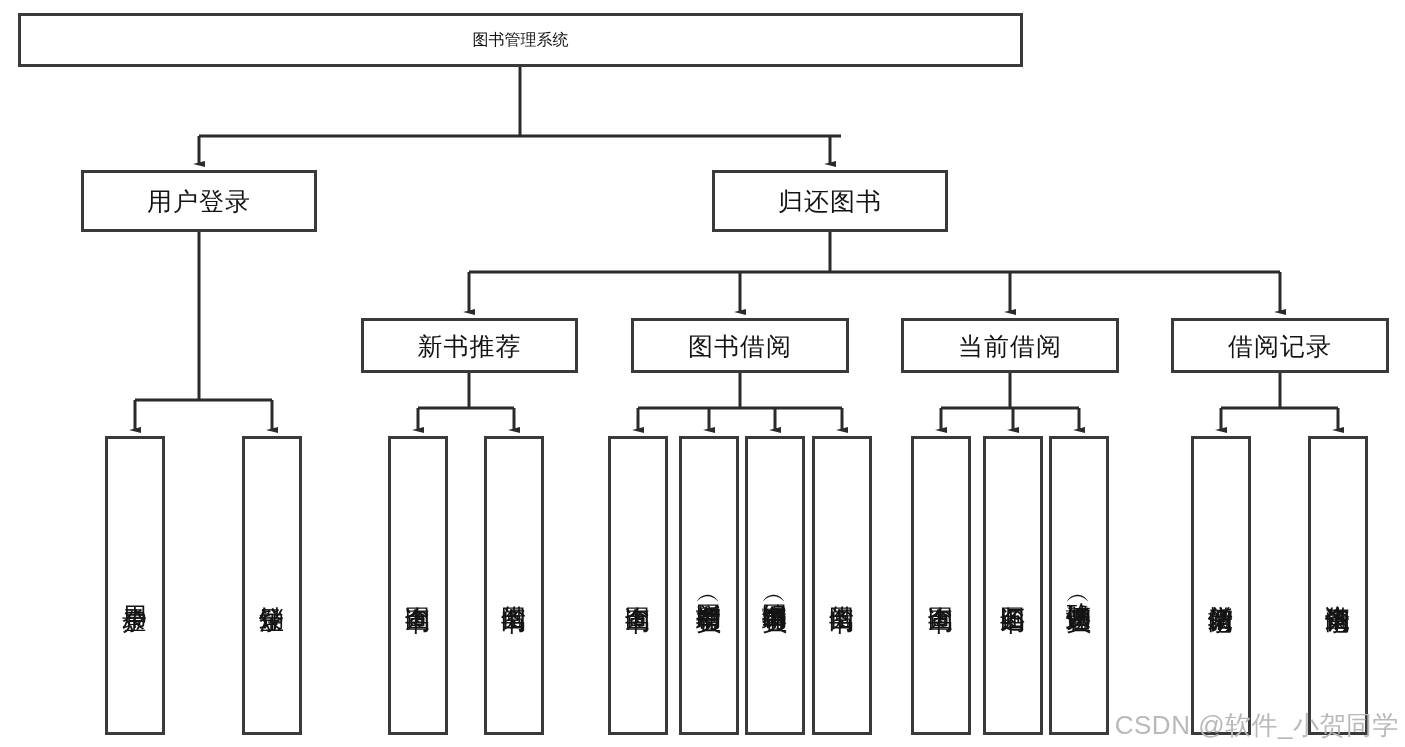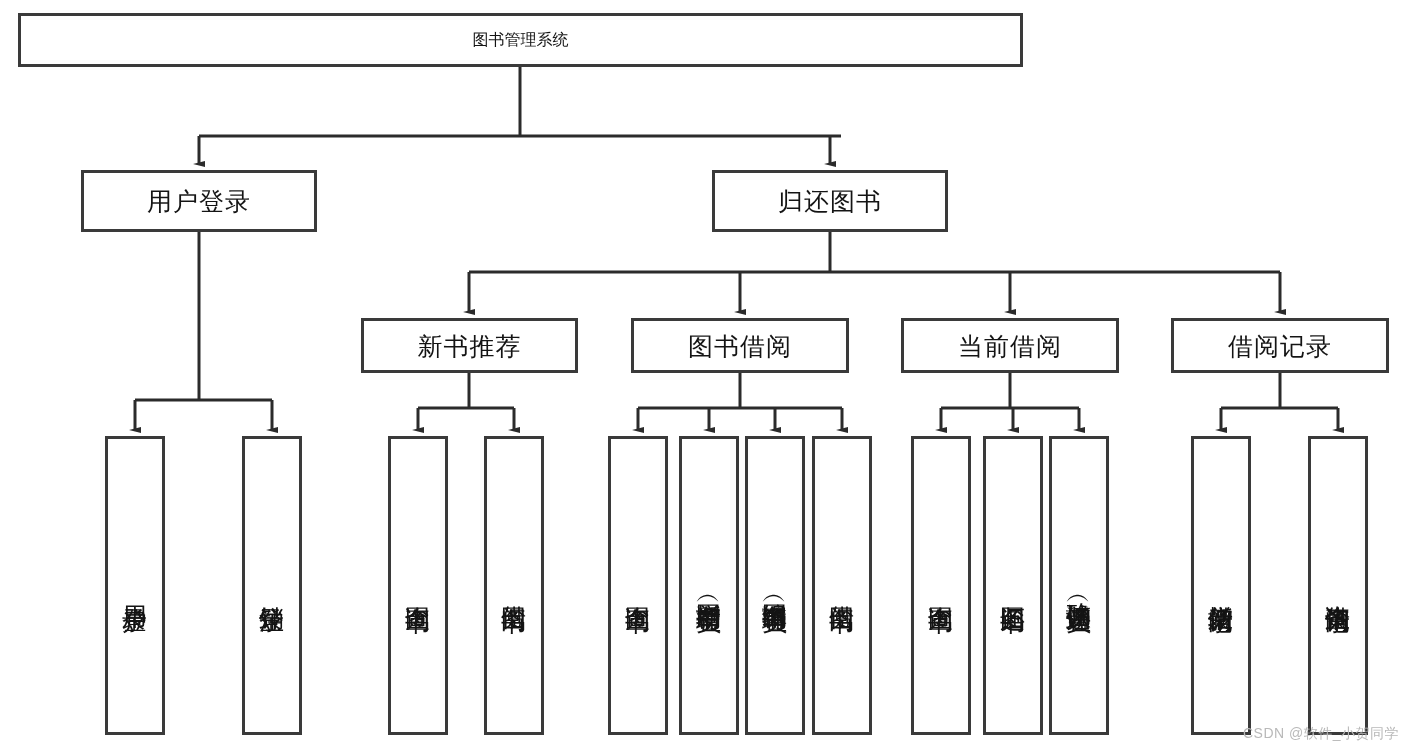--- a/index.html
+++ b/index.html
@@ -55,21 +55,21 @@
   .node.leaf .vtext {
     writing-mode: vertical-rl;
     text-orientation: upright;
     white-space: nowrap;
     display: block;
   }
   .watermark {
     position: absolute;
     right: 6px;
     bottom: 4px;
-    font-size: 14px;
+    font-size: 26px;
     color: #b9b9b9;
     letter-spacing: 0.5px;
     white-space: nowrap;
   }
 </style>
 </head>
 <body>
 
 <div id="canvas">
 

